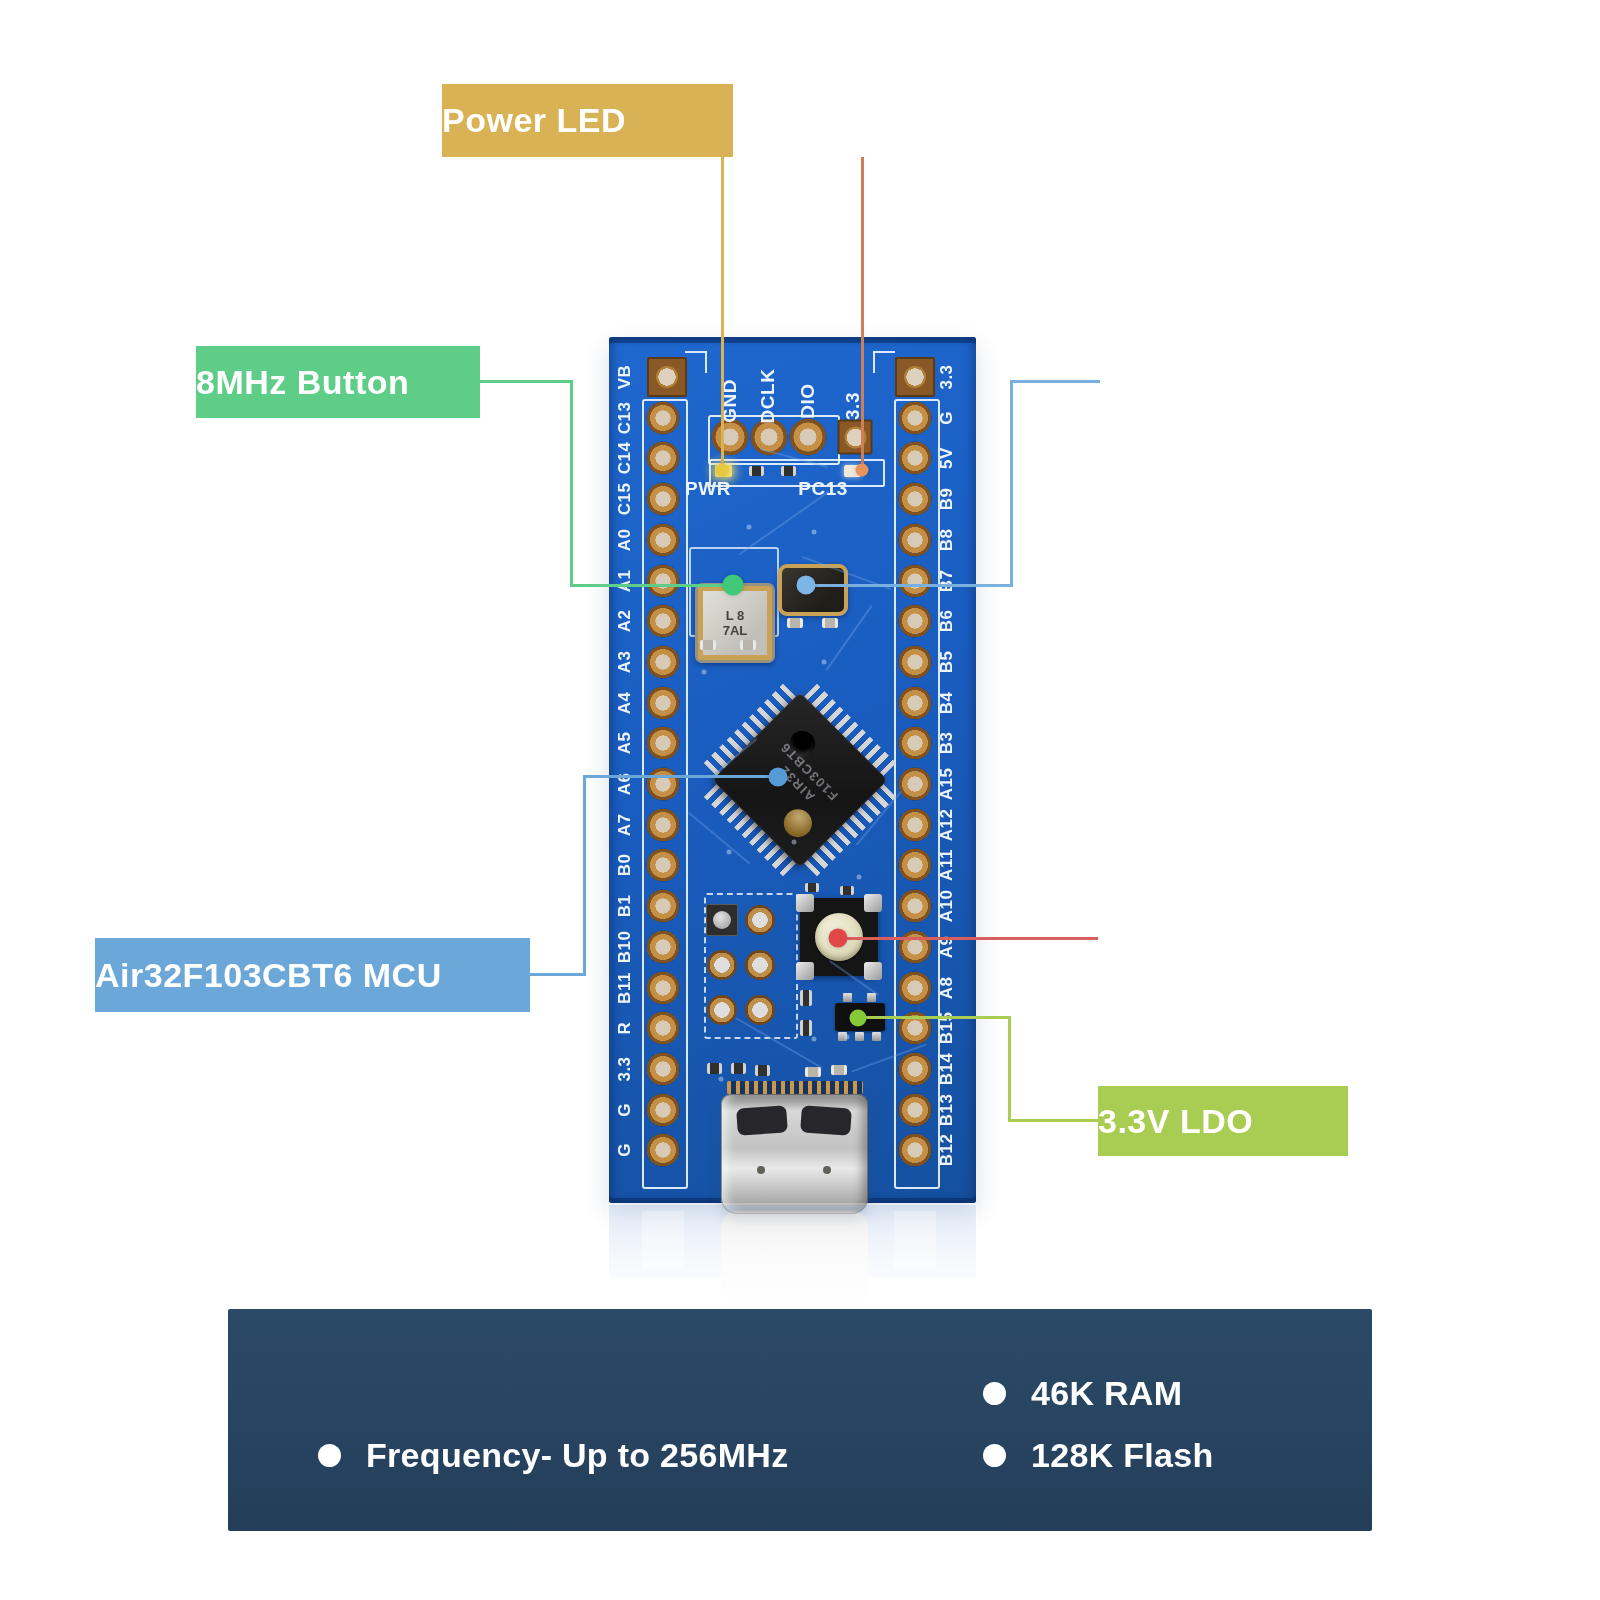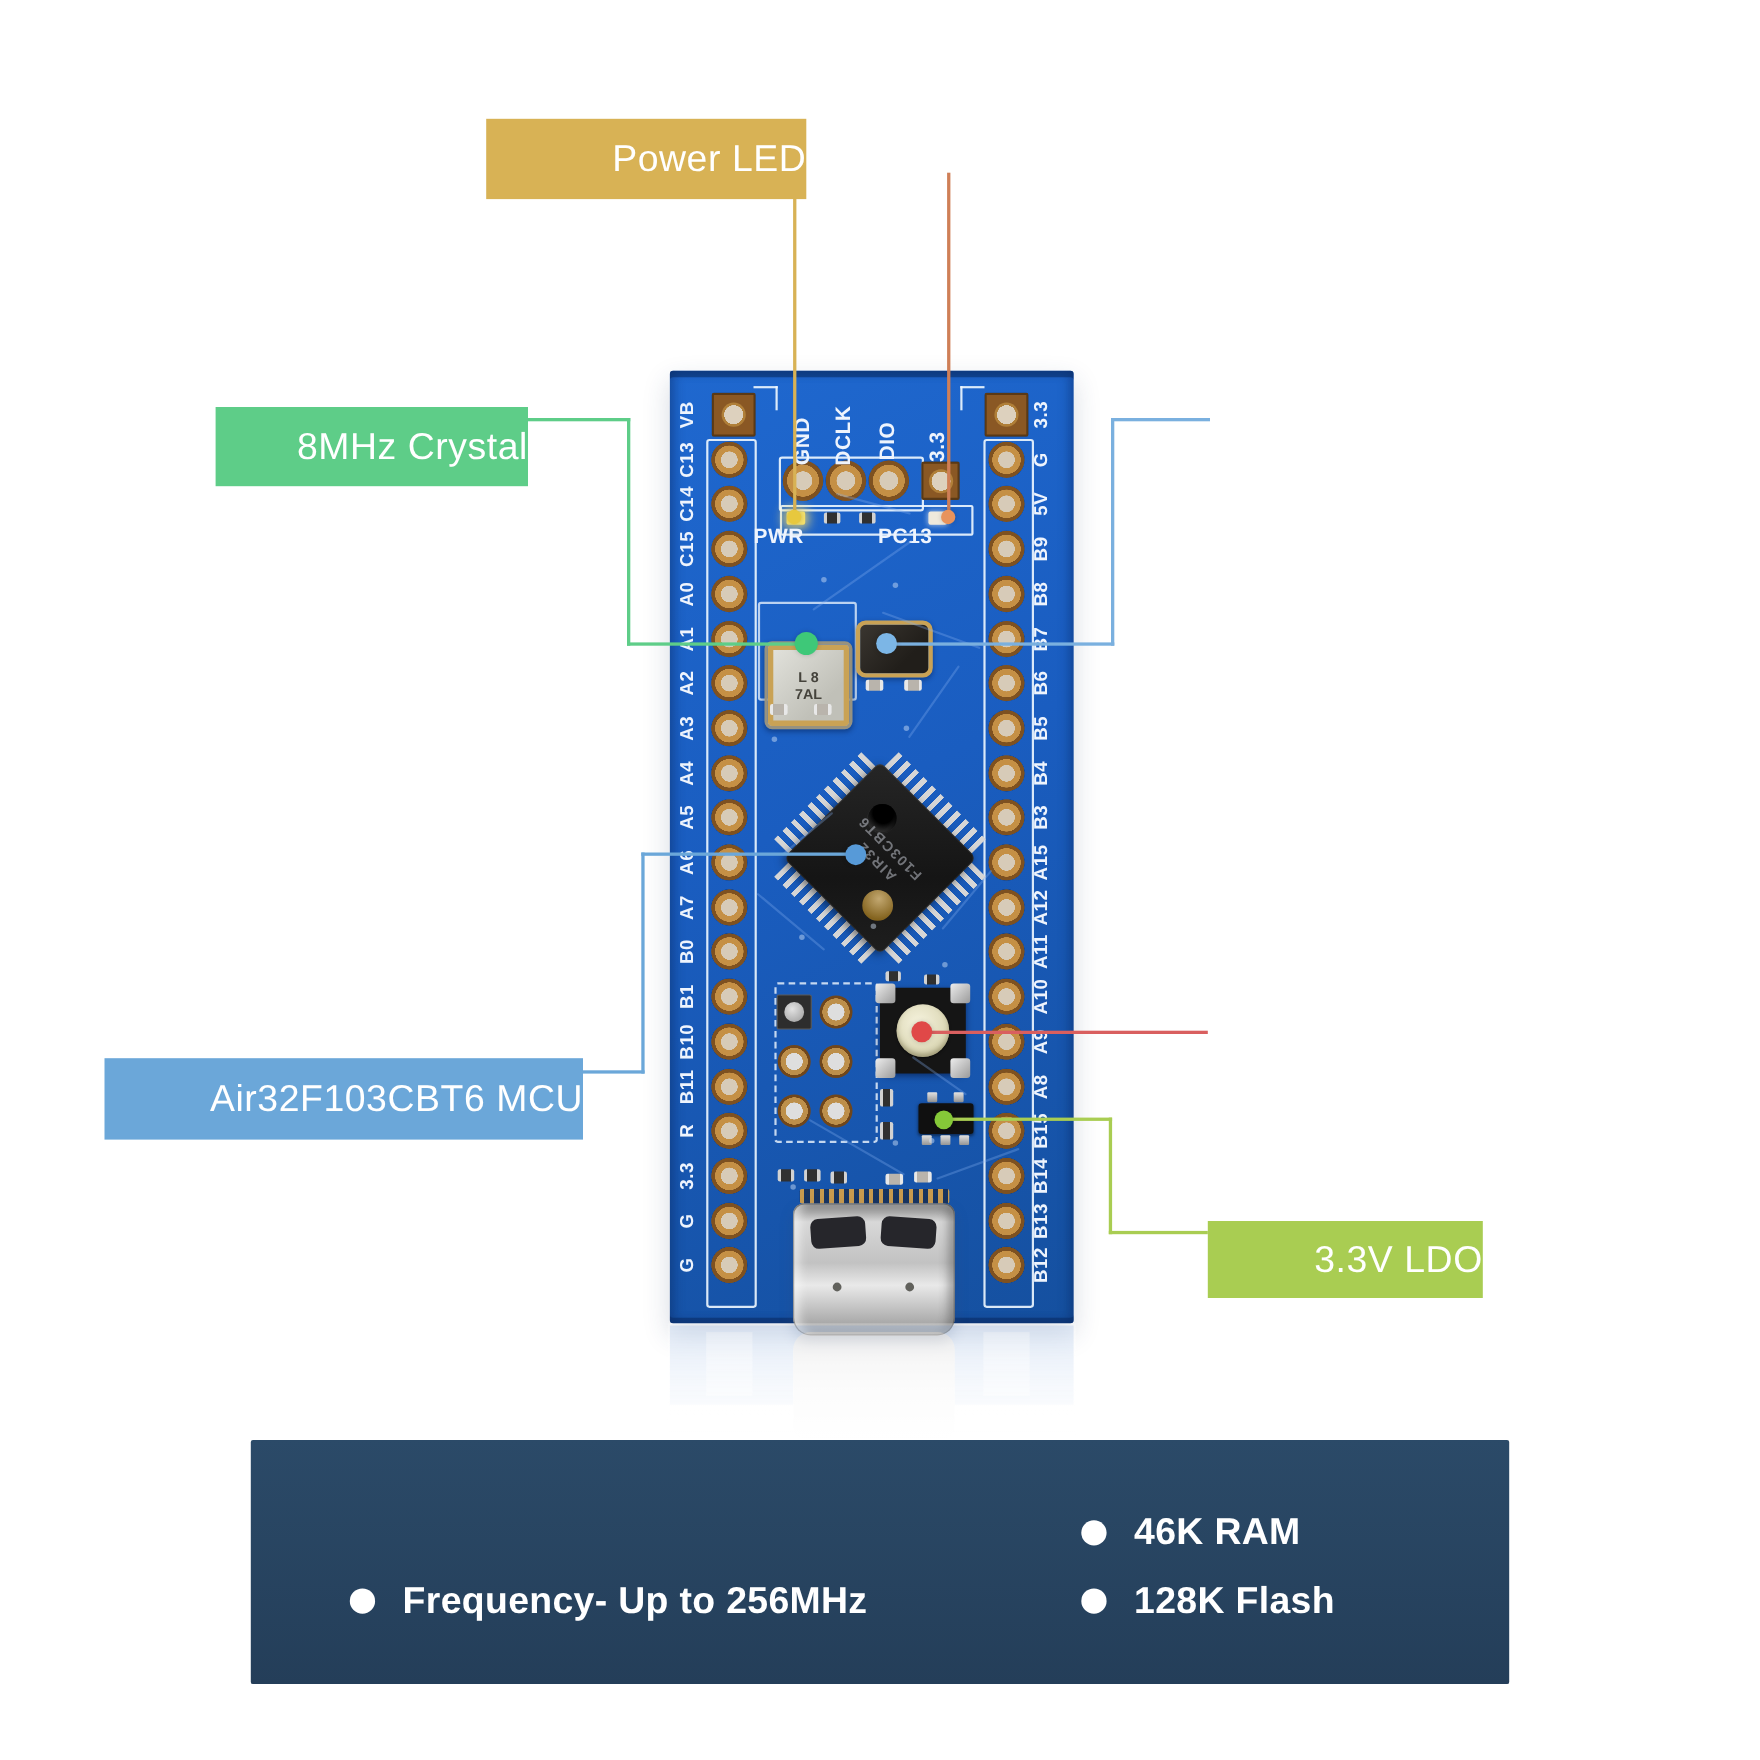--- a/index.html
+++ b/index.html
@@ -1,21 +1,21 @@
 <!DOCTYPE html>
 <html><head>
 <meta charset="utf-8">
 <style>
   html,body{margin:0;padding:0;background:#fff;}
   .stage{position:relative;width:1600px;height:1600px;background:#ffffff;overflow:hidden;
          font-family:"Liberation Sans",sans-serif;}
 
   
-  .callout{position:absolute;display:flex;align-items:center;justify-content:flex-end;
-           color:#fff;font-size:34px;font-weight:normal;letter-spacing:.5px;margin-top:24px;}
+  .callout{position:absolute;display:flex;align-items:center;justify-content:flex-start;
+           color:#fff;font-size:34px;font-weight:bold;letter-spacing:.5px;}
   .cline{position:absolute;}
   .cdot{position:absolute;border-radius:50%;transform:translate(-50%,-50%);
         box-shadow:0 0 5px rgba(0,0,0,.18);}
 
   
   .board{position:absolute;left:609px;top:337px;width:367px;height:866px;border-radius:3px;
          background:linear-gradient(155deg,#1f68cf 0%,#1a5dc0 45%,#15509f 100%);
          box-shadow:inset 0 6px 0 rgba(8,40,95,.55),inset 0 -5px 0 rgba(8,40,95,.5),
                     inset 4px 0 10px rgba(8,35,85,.35),inset -4px 0 10px rgba(8,35,85,.35),
                     0 10px 24px rgba(40,60,100,.18);}
@@ -349,21 +349,21 @@
   <div class="cdot" style="left:733px;top:585px;width:21px;height:21px;background:#3ec878;"></div>
   <div class="cdot" style="left:806px;top:585px;width:19px;height:19px;background:#7cb6e6;"></div>
   <div class="cdot" style="left:778px;top:777px;width:19px;height:19px;background:#579ad8;"></div>
   <div class="cdot" style="left:838px;top:938px;width:19px;height:19px;background:#e04848;"></div>
   <div class="cdot" style="left:858px;top:1018px;width:17px;height:17px;background:#85c838;"></div>
 
   <div class="callout" style="left:442px;top:84px;width:291px;height:73px;background:#d8b255;">
     <span>Power LED</span>
   </div>
   <div class="callout" style="left:196px;top:346px;width:284px;height:72px;background:#5ecd88;">
-    <span>8MHz Crystal</span>
+    <span>8MHz Button</span>
   </div>
   <div class="callout" style="left:95px;top:938px;width:435px;height:74px;background:#6ba7d9;">
     <span>Air32F103CBT6 MCU</span>
   </div>
   <div class="callout" style="left:1098px;top:1086px;width:250px;height:70px;background:#a9cd52;">
     <span>3.3V LDO</span>
   </div>
 
   <div class="spec-panel"></div>
   <div class="spec-item" style="left:318px;top:1431px;">

